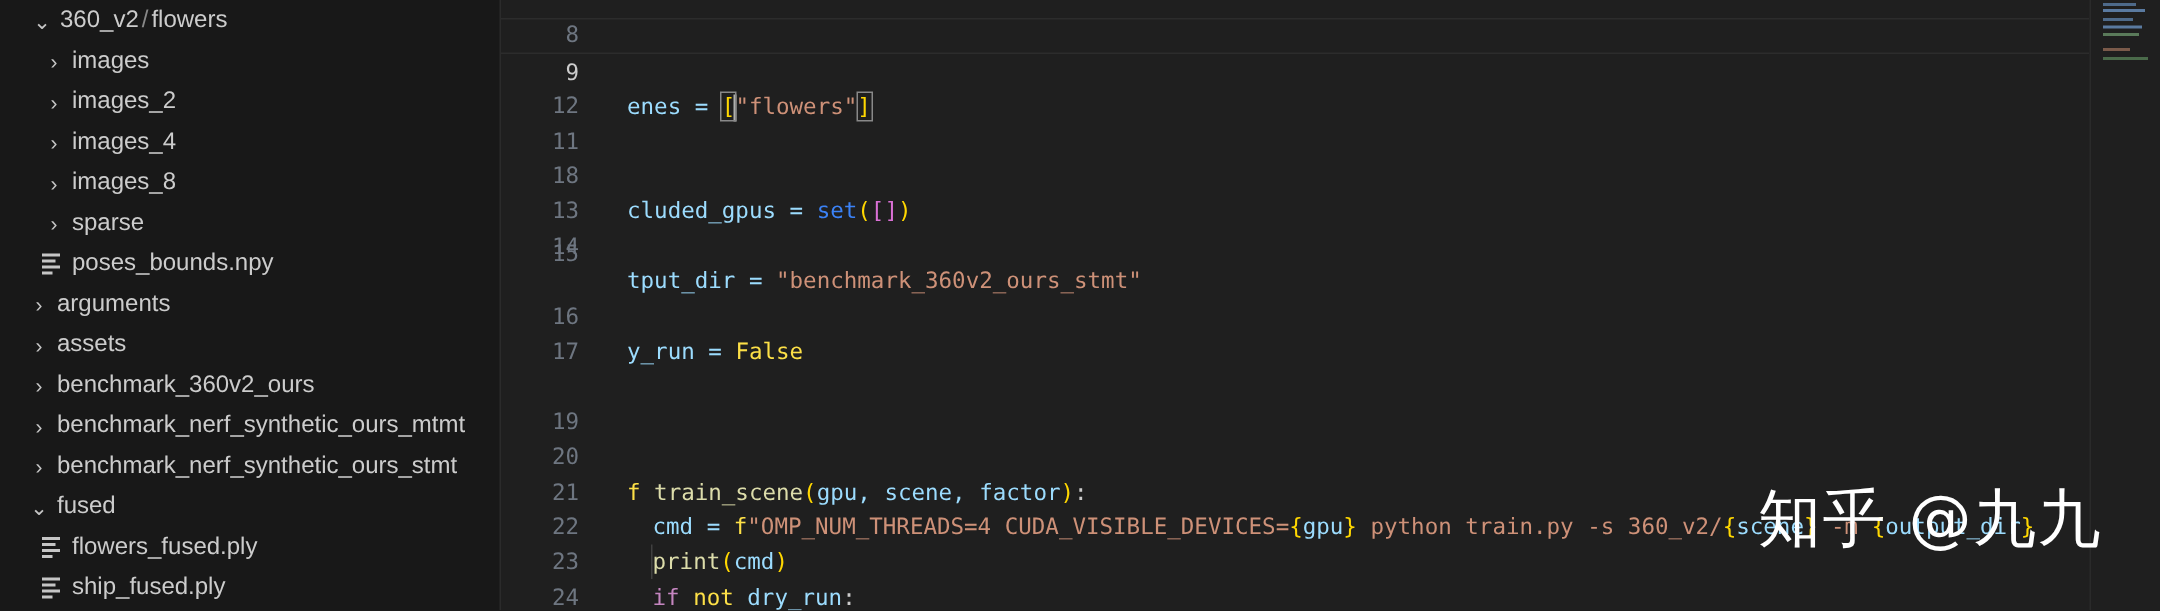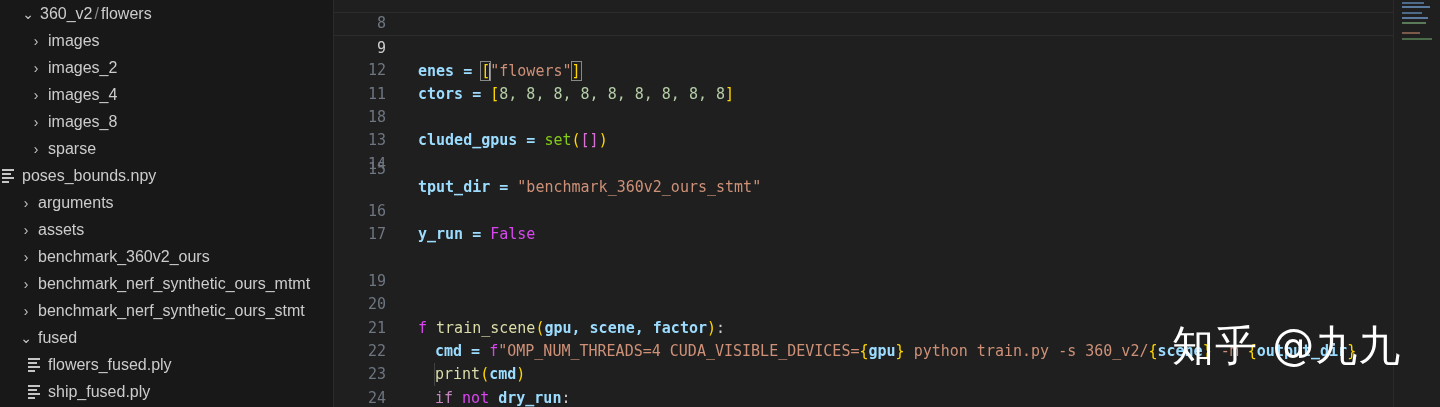--- a/index.html
+++ b/index.html
@@ -10,22 +10,22 @@
     .tree-row .file-icon { display:inline-block; width:12px; margin-right:8px; margin-left:2px; }
     .file-icon span { display:block; height:2px; background:#c5c5c5; margin:2px 0; }
     .file-icon span:nth-child(2) { width:9px; } .file-icon span:nth-child(4) { width:7px; }
     .sep { color:#888; margin:0 2px; }
     .editor { position:absolute; left:334px; top:0; width:1059px; height:407px; background:#1f1f1f; overflow:hidden; }
     .line { position:absolute; left:0; width:1059px; height:23.4px; font-family:"DejaVu Sans Mono", "Liberation Mono", monospace; font-size:15px; line-height:23.4px; white-space:pre; }
     .line.current { border-top:1px solid #2c2c2c; border-bottom:1px solid #2c2c2c; box-sizing:border-box; }
     .ln { position:absolute; left:0; width:52px; text-align:right; color:#6e7681; }
     .line.current .ln { color:#cccccc; }
     .code { position:absolute; left:84px; color:#cccccc; }
-    .kw { color:#d946ef; } .ctl { color:#c586c0; } .fn { color:#dcdcaa; } .var { color:#9cdcfe;font-weight:bold; }
-    .str { color:#ce9178; } .num { color:#b5cea8; } .bi { color:#84cc16;text-align:center; }
+    .kw { color:#fde047; } .ctl { color:#c586c0; } .fn { color:#dcdcaa; } .var { color:#9cdcfe; }
+    .str { color:#ce9178; } .num { color:#b5cea8; } .bi { color:#3b82f6;text-align:center; }
     .b1 { color:#ffd700; } .b2 { color:#da70d6; }
     .bm { outline:1px solid #888; }
     .cursor { display:inline-block; width:2px; height:18px; background:#aeafad; vertical-align:middle; margin:0 -1px; }
     .indent-guide { position:absolute; left:100px; top:0; width:1px; height:23px; background:#404040; }
     .minimap { position:absolute; left:1393px; top:0; width:47px; height:407px; background:#1f1f1f; border-left:1px solid #2a2a2a; }
     .mm-line { position:absolute; height:2px; left:8px; }
     .watermark { position:absolute; left:1172px; top:318px; color:#ffffff; font-size:42px; font-family:"DejaVu Sans", sans-serif; white-space:nowrap; letter-spacing:1px; }
   </style>
 </head>
 <body>
@@ -50,21 +50,21 @@
     <span>images_4</span>
   </div>
   <div class="tree-row" style="top:108px;padding-left:28px">
     <span class="chev">›</span>
     <span>images_8</span>
   </div>
   <div class="tree-row" style="top:135px;padding-left:28px">
     <span class="chev">›</span>
     <span>sparse</span>
   </div>
-  <div class="tree-row" style="top:162px;">
+  <div class="tree-row" style="top:162px;padding-left:26px">
     <span class="file-icon">
         <span></span>
         <span></span>
         <span></span>
         <span></span>
       </span>
     <span>poses_bounds.npy</span>
   </div>
   <div class="tree-row" style="top:189px;padding-left:18px">
     <span class="chev">›</span>
@@ -113,21 +113,20 @@
 <div class="editor">
   <div class="line" style="top:-11px">
     <span class="ln">8</span>
   </div>
   <div class="line current" style="top:12.4px">
     <span class="ln">9</span>
     <span class="code"><span class="var">enes = </span><span class="b1 bm">[</span><span class="cursor"></span><span class="str">"flowers"</span><span class="b1 bm">]</span></span>
   </div>
   <div class="line" style="top:35.8px">
     <span class="ln">12</span>
-    <span class="code"><span class="var">ctors = </span><span class="b1">[</span><span class="num">8, 8, 8, 8, 8, 8, 8, 8, 8</span><span class="b1">]</span></span>
   </div>
   <div class="line" style="top:59.2px">
     <span class="ln">11</span>
   </div>
   <div class="line" style="top:82.6px">
     <span class="ln">18</span>
     <span class="code"><span class="var">cluded_gpus = </span><span class="bi">set</span><span class="b1">(</span><span class="b2">[]</span><span class="b1">)</span></span>
   </div>
   <div class="line" style="top:106px">
     <span class="ln">13</span>

